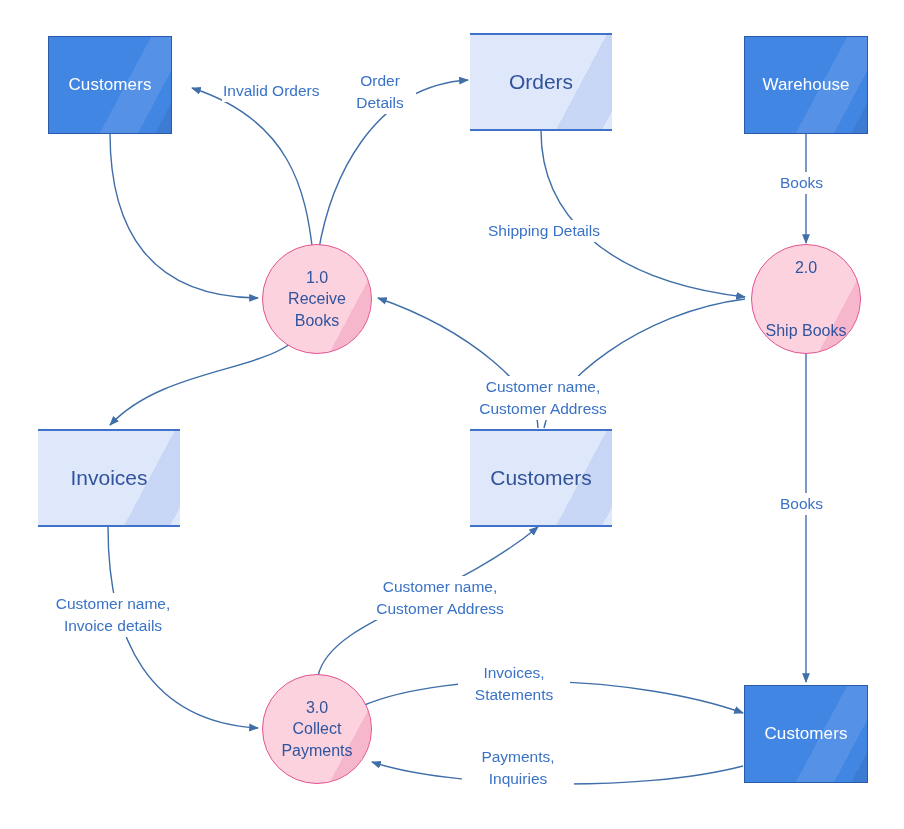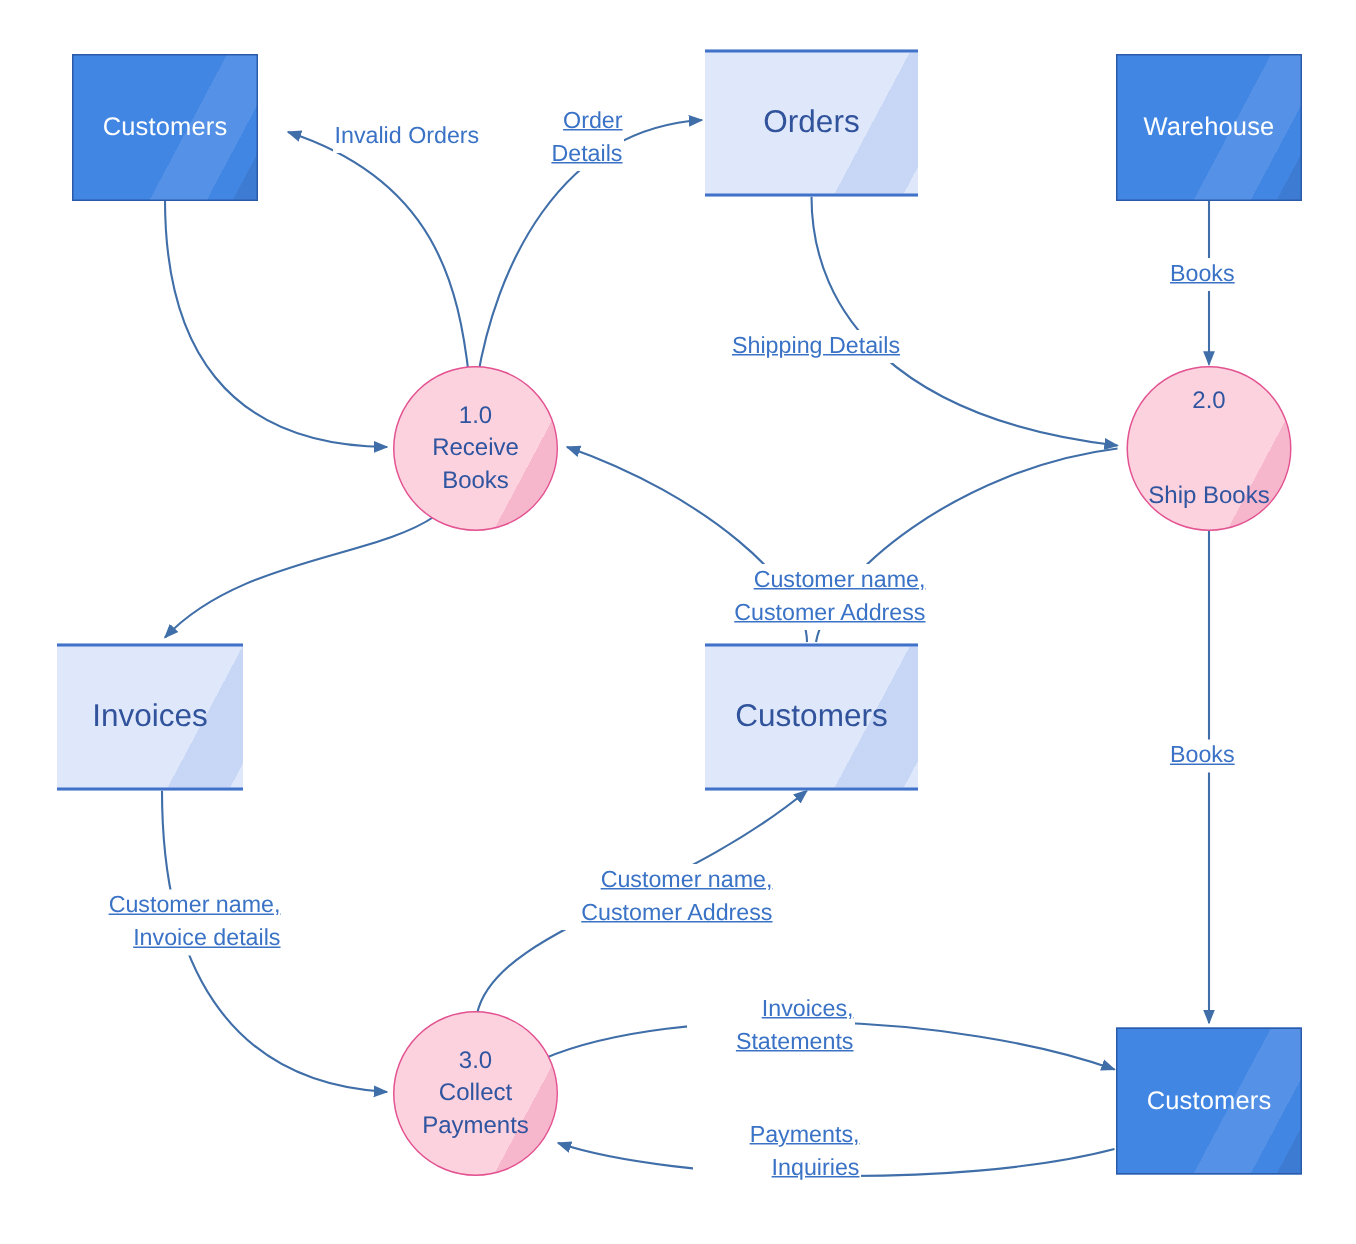--- a/index.html
+++ b/index.html
@@ -151,21 +151,21 @@
   .flow-label {
     position: absolute;
     color: #3a72c6;
     font-size: 15.5px;
     line-height: 1.42;
     white-space: nowrap;
     z-index: 5;
     background: #ffffff;
     padding: 0 1px;
   }
-  .flow-label.ctr { text-align: right; text-decoration: underline; }
+  .flow-label.ctr { text-align: center; }
   .flow-label.lft { text-align: left; margin-left: 32px; }
 </style>
 </head>
 <body>
 
 <div id="diagram-canvas">
 
   <svg id="flow-layer" viewBox="0 0 904 829" width="904" height="829" xmlns="http://www.w3.org/2000/svg">
     <defs>
       <marker id="arrow" viewBox="0 0 10 10" refX="9" refY="5" markerWidth="7" markerHeight="7" orient="auto-start-reverse">
@@ -215,21 +215,21 @@
   <div class="entity" style="left:744px; top:685px; width:124px; height:98px;">
     <span class="sheen"></span>
     <span class="label">Customers</span>
   </div>
 
   <div class="store" style="left:470px; top:33px; width:142px; height:98px;">
     <span class="sheen"></span>
     <span class="label">Orders</span>
   </div>
 
-  <div class="store" style="left:38px; top:429px; width:124px; height:98px;">
+  <div class="store" style="left:38px; top:429px; width:142px; height:98px;">
     <span class="sheen"></span>
     <span class="label">Invoices</span>
   </div>
 
   <div class="store" style="left:470px; top:429px; width:142px; height:98px;">
     <span class="sheen"></span>
     <span class="label">Customers</span>
   </div>
 
   <div class="process" style="left:262px; top:244px; width:110px; height:110px;">

